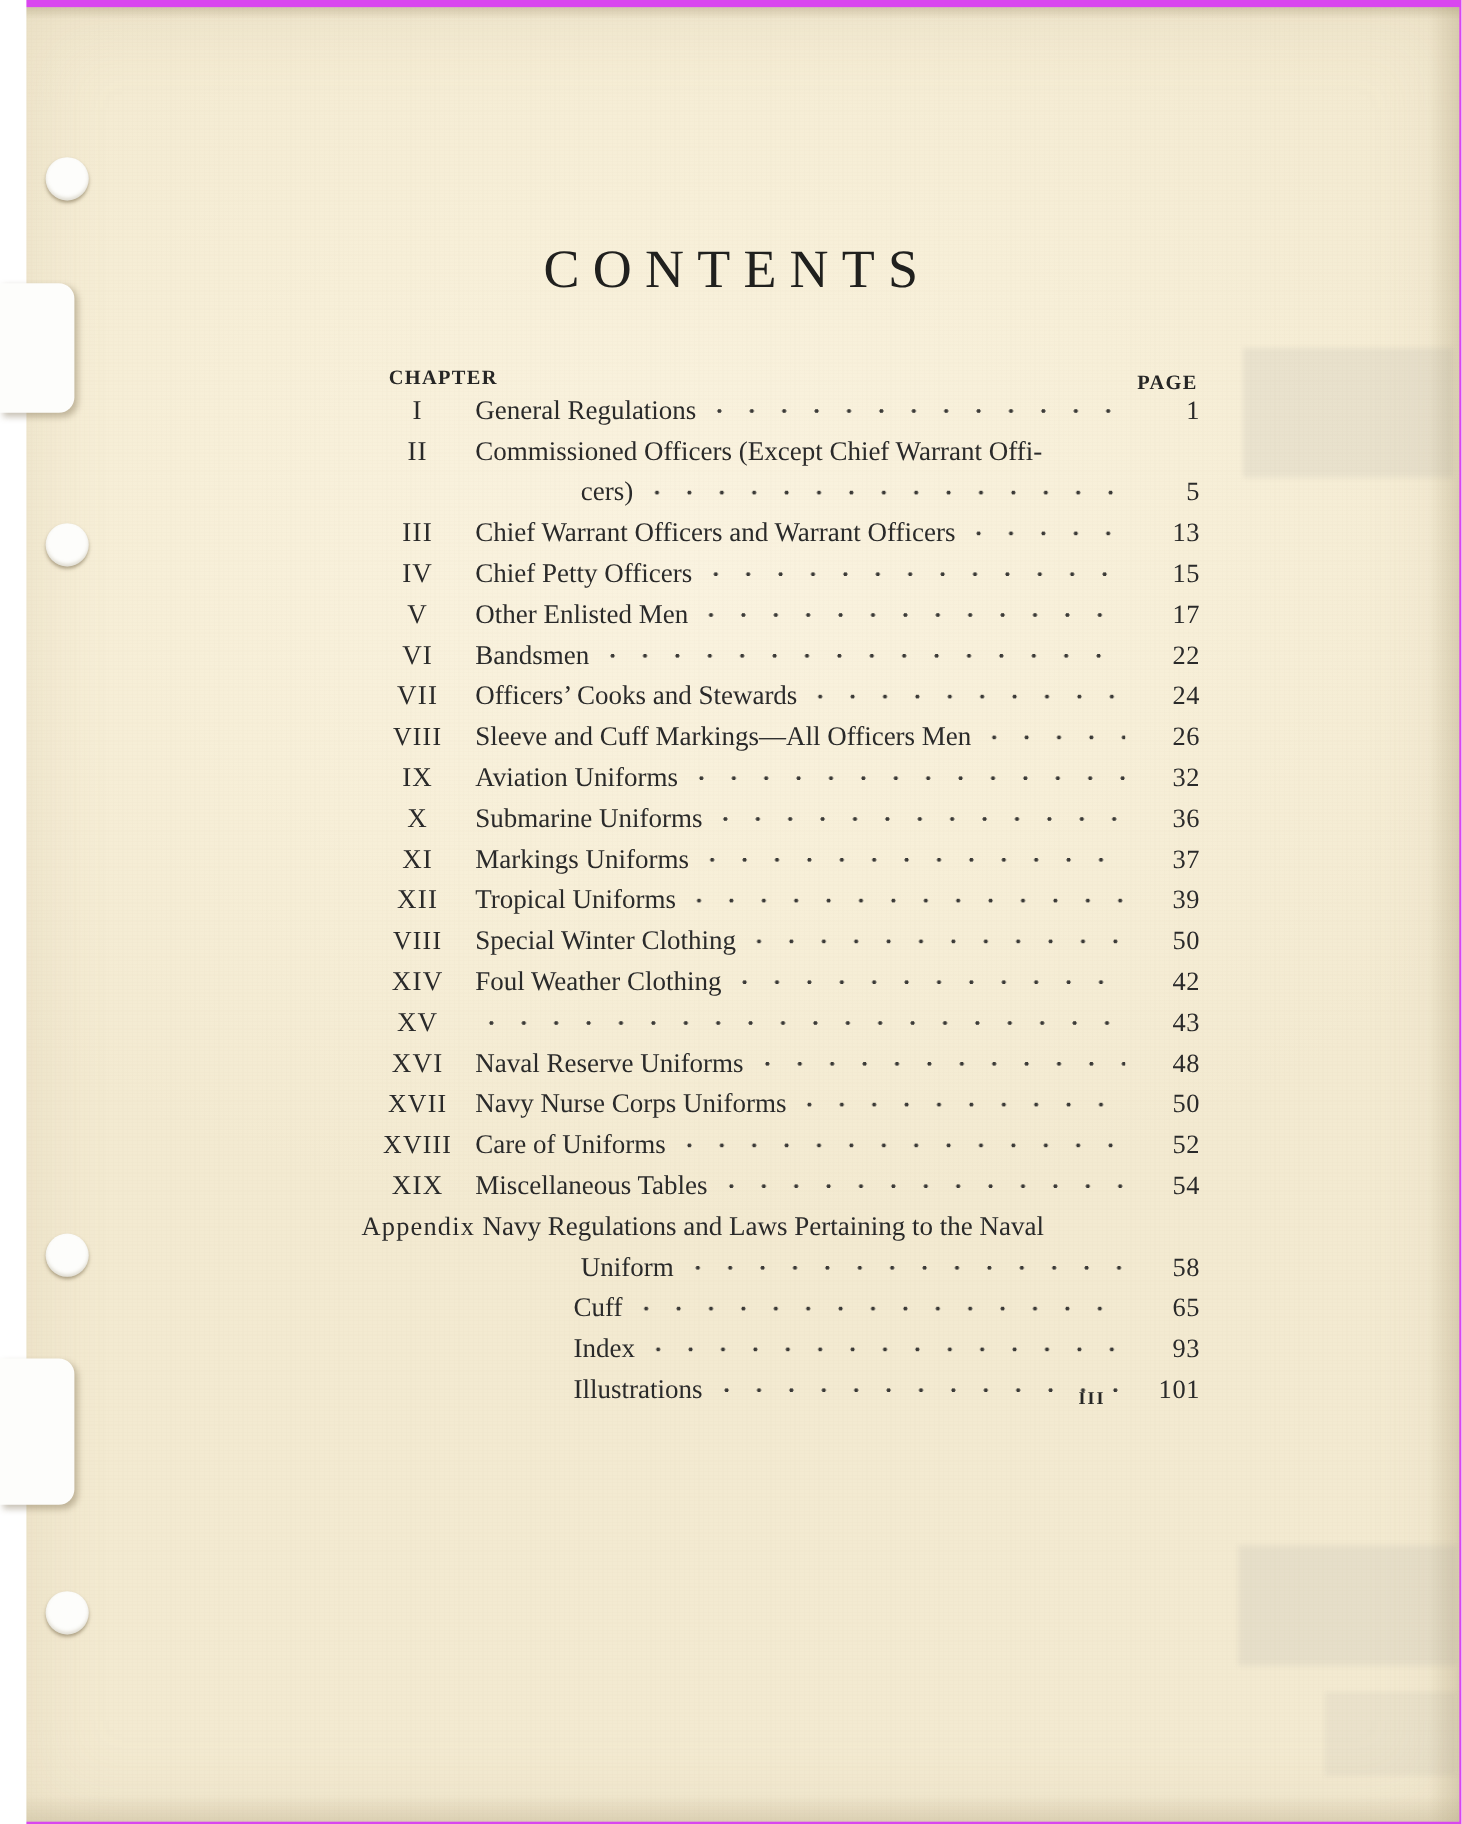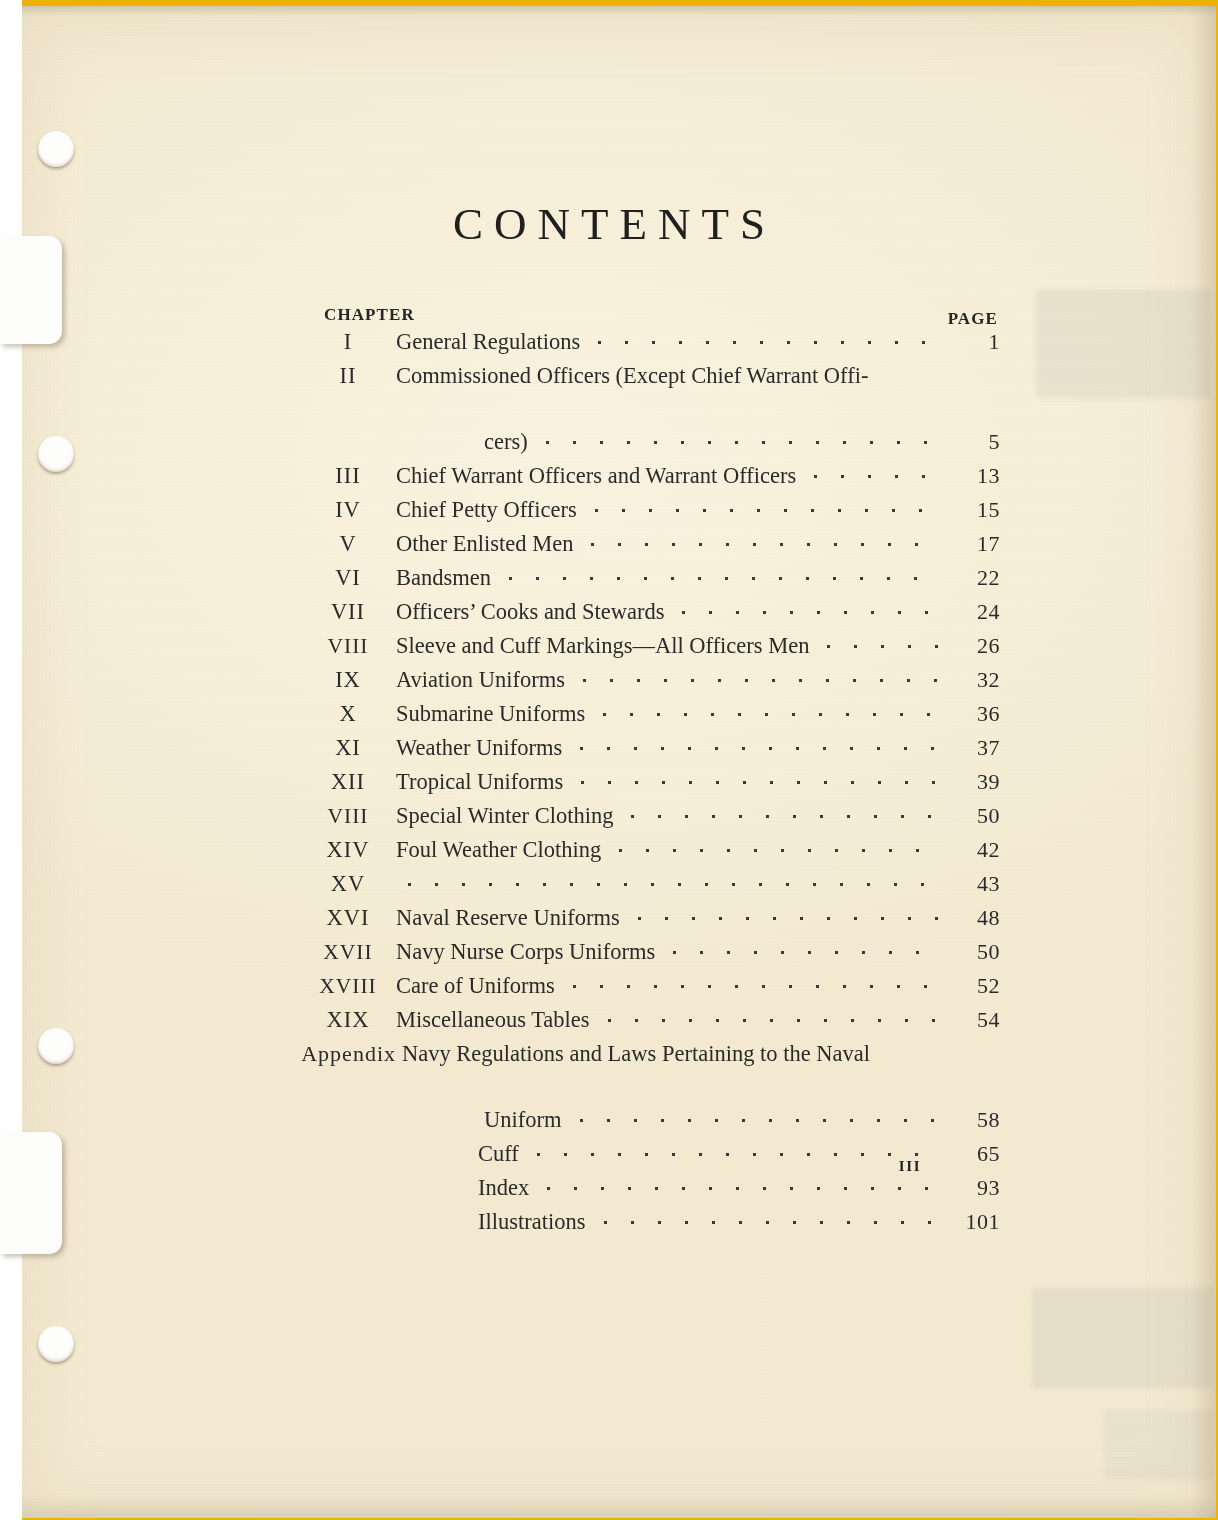--- a/index.html
+++ b/index.html
@@ -7,21 +7,21 @@
     margin: 0;
     padding: 0;
     background: #ffffff;
   }
 
   #page {
     position: relative;
     width: 1218px;
     height: 1520px;
     overflow: hidden;
-    background: #eab308;
+    background: #d946ef;
     font-family: "Liberation Serif", "DejaVu Serif", serif;
     color: #2a2a2a;
   }
 
   
   .paper-sheet {
     position: absolute;
     left: 18px;
     top: 6px;
     width: 1198px;
@@ -183,21 +183,21 @@
 
   .page-num {
     flex: 0 0 56px;
     text-align: right;
     font-size: 22px;
     letter-spacing: .5px;
   }
 
   
   .toc-row.continuation .chap-num { visibility: hidden; }
-  .toc-row.continuation .entry-title { padding-left: 88px; margin-top: 32px; }
+  .toc-row.continuation .entry-title { padding-left: 88px; }
 
   .toc-row.tail .chap-num { visibility: hidden; }
   .toc-row.tail .entry-title { padding-left: 82px; }
 
   .folio {
     position: absolute;
     left: 860px;
     top: 1158px;
     width: 100px;
     text-align: center;
@@ -307,21 +307,21 @@
           <span class="page-num">32</span>
         </div>
         <div class="toc-row">
           <span class="chap-num">X</span>
           <span class="entry-title">Submarine Uniforms</span>
           <span class="leaders"></span>
           <span class="page-num">36</span>
         </div>
         <div class="toc-row">
           <span class="chap-num">XI</span>
-          <span class="entry-title">Weather Uniforms</span>
+          <span class="entry-title">Markings Uniforms</span>
           <span class="leaders"></span>
           <span class="page-num">37</span>
         </div>
         <div class="toc-row">
           <span class="chap-num">XII</span>
           <span class="entry-title">Tropical Uniforms</span>
           <span class="leaders"></span>
           <span class="page-num">39</span>
         </div>
         <div class="toc-row">

